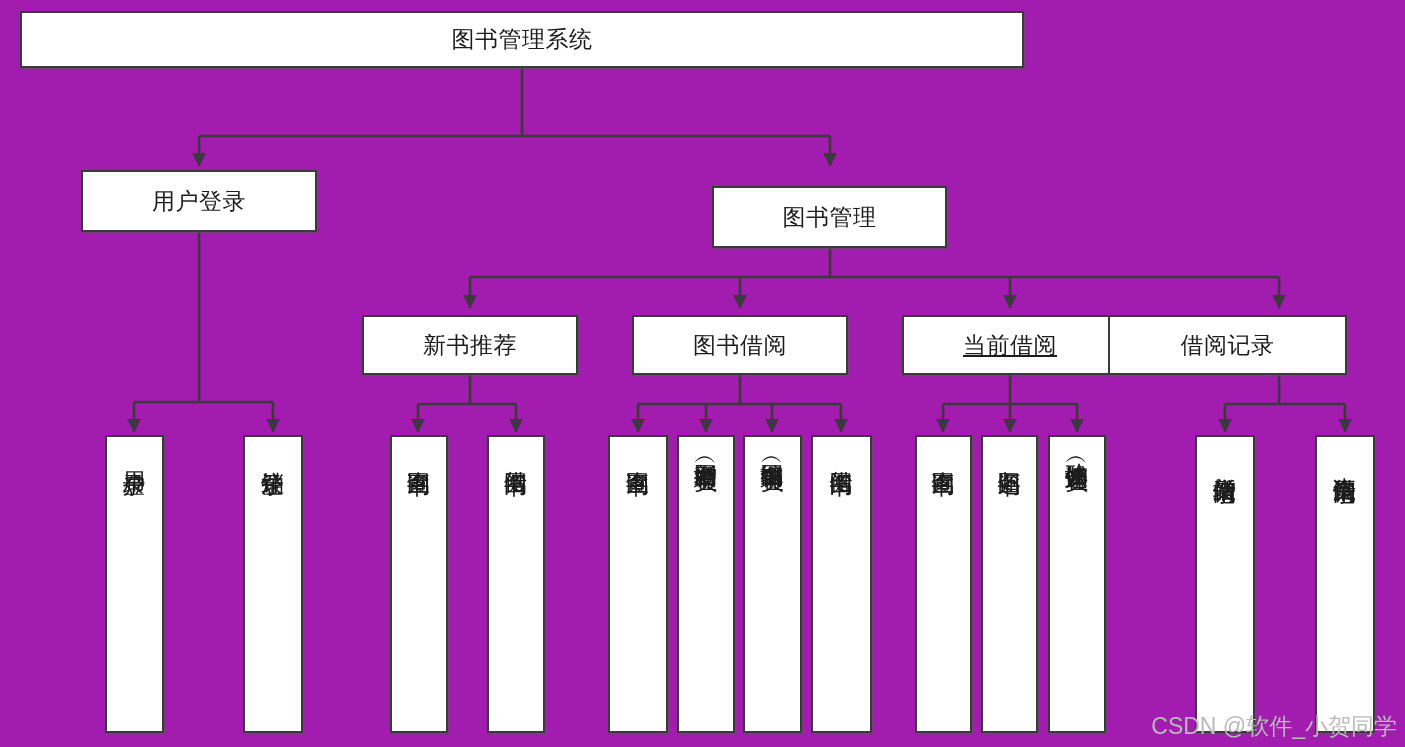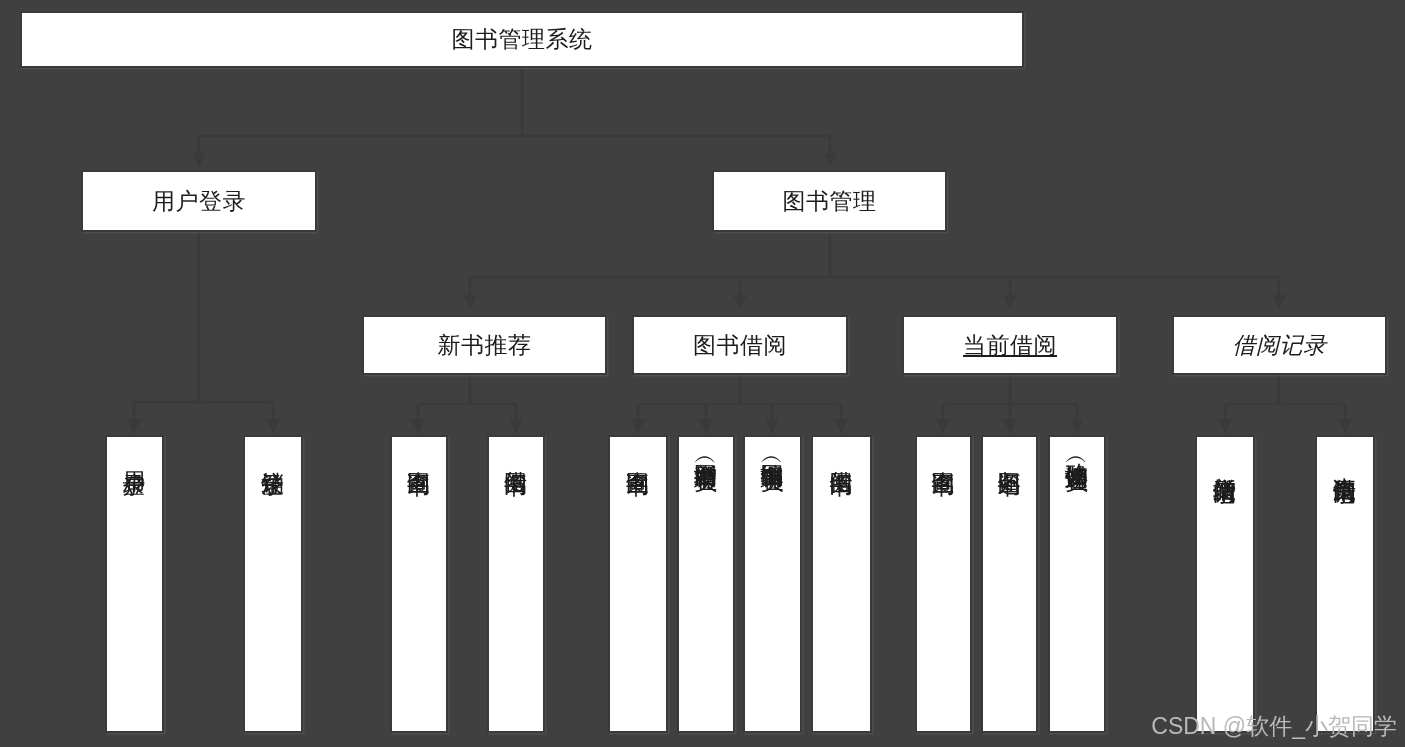--- a/index.html
+++ b/index.html
@@ -7,21 +7,21 @@
     padding: 0;
     background: #ffffff;
   }
   body {
     font-family: "Liberation Sans", "DejaVu Sans", sans-serif;
   }
   #canvas {
     position: relative;
     width: 1405px;
     height: 747px;
-    background: #404040;
+    background: #a21caf;
     overflow: hidden;
   }
   #edges {
     position: absolute;
     left: 0;
     top: 0;
     width: 1405px;
     height: 747px;
   }
   .node {
@@ -118,34 +118,34 @@
     </g>
   </svg>
 
   <div class="node node-h" style="left:20px; top:11px; width:1004px; height:57px;">
     <span>图书管理系统</span>
   </div>
 
   <div class="node node-h" style="left:81px; top:170px; width:236px; height:62px;">
     <span>用户登录</span>
   </div>
-  <div class="node node-h" style="left:712px; top:170px; width:235px; height:62px;">
+  <div class="node node-h" style="left:712px; top:186px; width:235px; height:62px;">
     <span>图书管理</span>
   </div>
 
-  <div class="node node-h" style="left:362px; top:315px; width:245px; height:60px;">
+  <div class="node node-h" style="left:362px; top:315px; width:216px; height:60px;">
     <span>新书推荐</span>
   </div>
   <div class="node node-h" style="left:632px; top:315px; width:216px; height:60px;">
     <span>图书借阅</span>
   </div>
   <div class="node node-h" style="left:902px; top:315px; width:216px; height:60px;text-decoration:underline;">
     <span>当前借阅</span>
   </div>
-  <div class="node node-h" style="left:1172px; top:315px; width:215px; height:60px;font-style:italic;">
+  <div class="node node-h" style="left:1108px; top:315px; width:239px; height:60px;">
     <span>借阅记录</span>
   </div>
 
   <div class="node node-v" style="left:105px; top:435px; width:59px; height:298px;">
     <span class="vtext">用户登录</span>
   </div>
   <div class="node node-v" style="left:243px; top:435px; width:60px; height:298px;">
     <span class="vtext">注销登录</span>
   </div>
 

